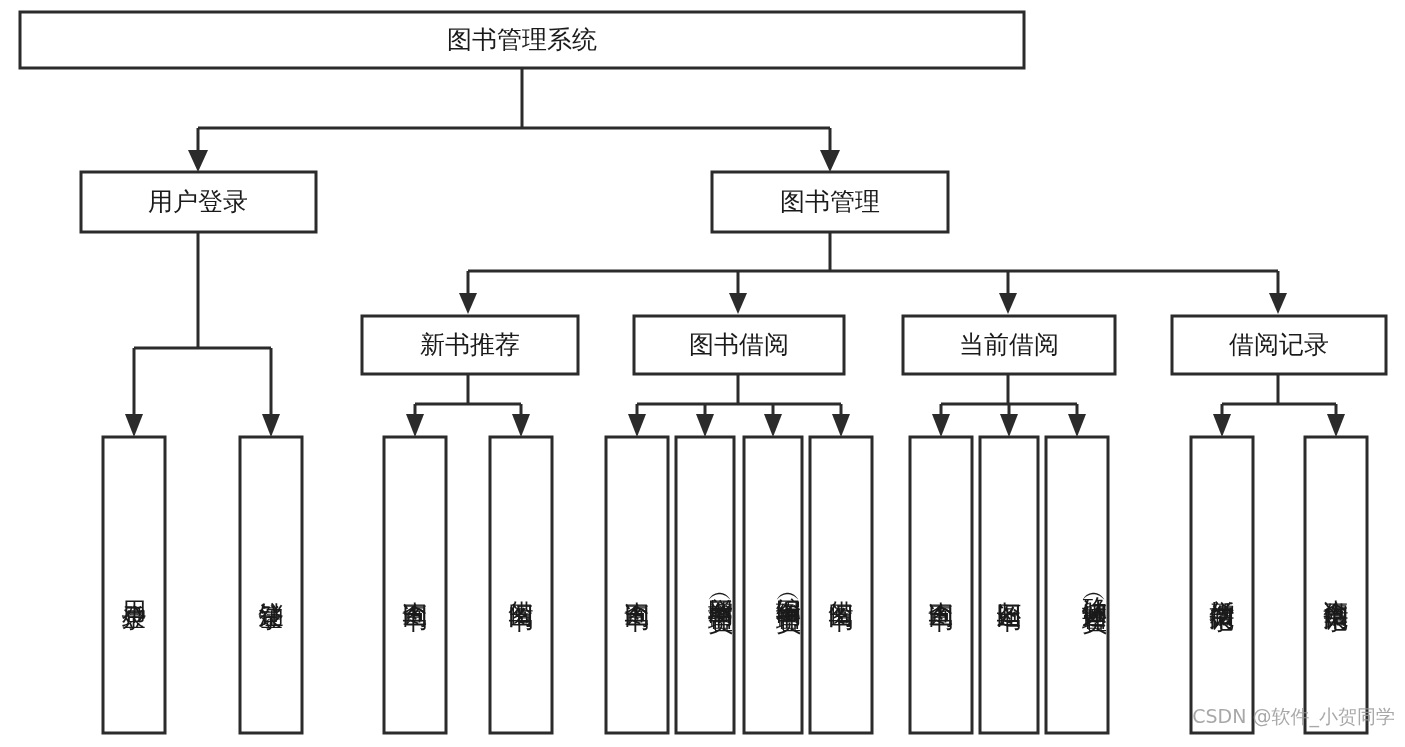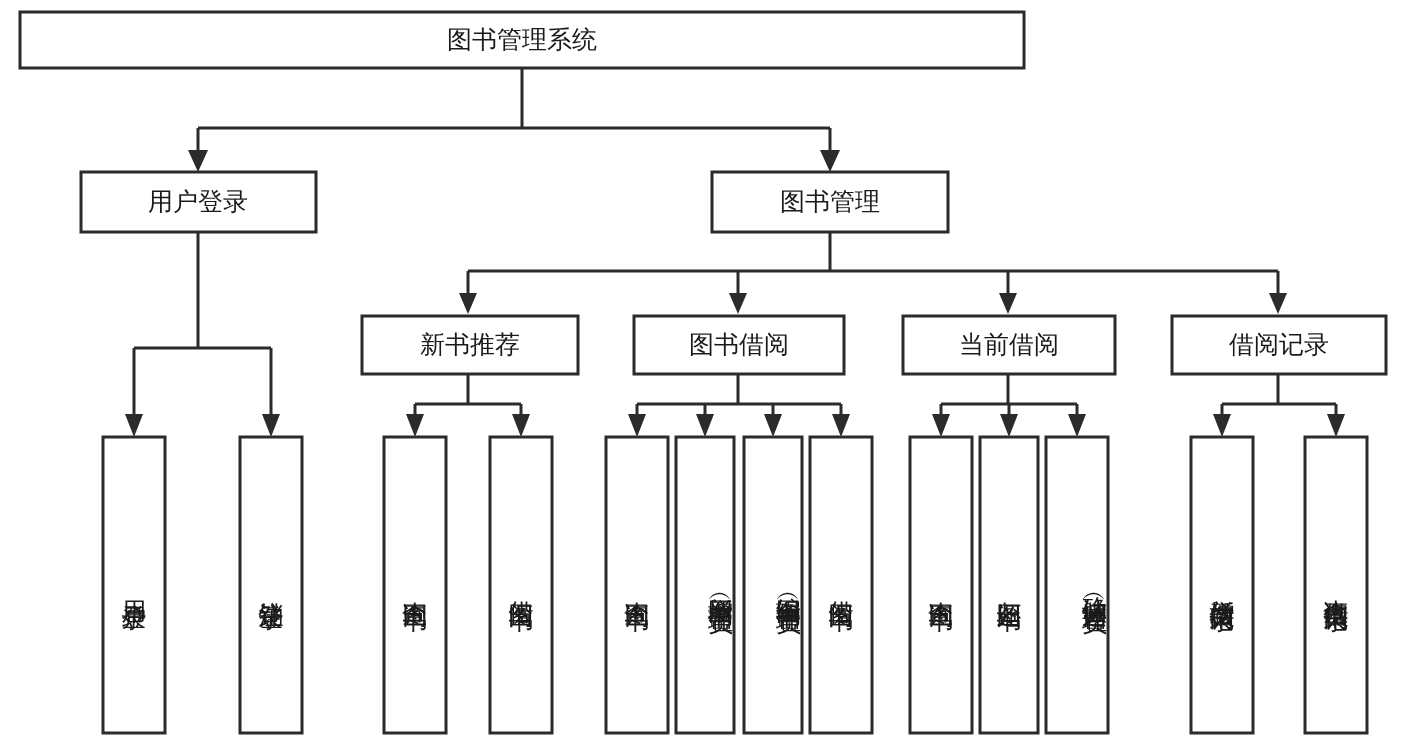--- a/index.html
+++ b/index.html
@@ -224,14 +224,15 @@
   <div class="vlabel" style="left:744px; top:441px; width:58px; height:290px; align-items:flex-start;">编辑图书（管理员）</div>
   <div class="vlabel" style="left:810px; top:437px; width:62px; height:296px;">借阅图书</div>
 
   <div class="vlabel" style="left:910px; top:437px; width:62px; height:296px;">查询图书</div>
   <div class="vlabel" style="left:980px; top:437px; width:58px; height:296px;">归还图书</div>
   <div class="vlabel" style="left:1046px; top:441px; width:62px; height:290px; align-items:flex-start;">确认归还（管理员）</div>
 
   <div class="vlabel" style="left:1191px; top:437px; width:62px; height:296px;">新增借阅记录</div>
   <div class="vlabel" style="left:1305px; top:437px; width:62px; height:296px;">查询借阅记录</div>
 
+  <div class="watermark">CSDN @软件_小贺同学</div>
 
 </div>
 
 </body></html>

